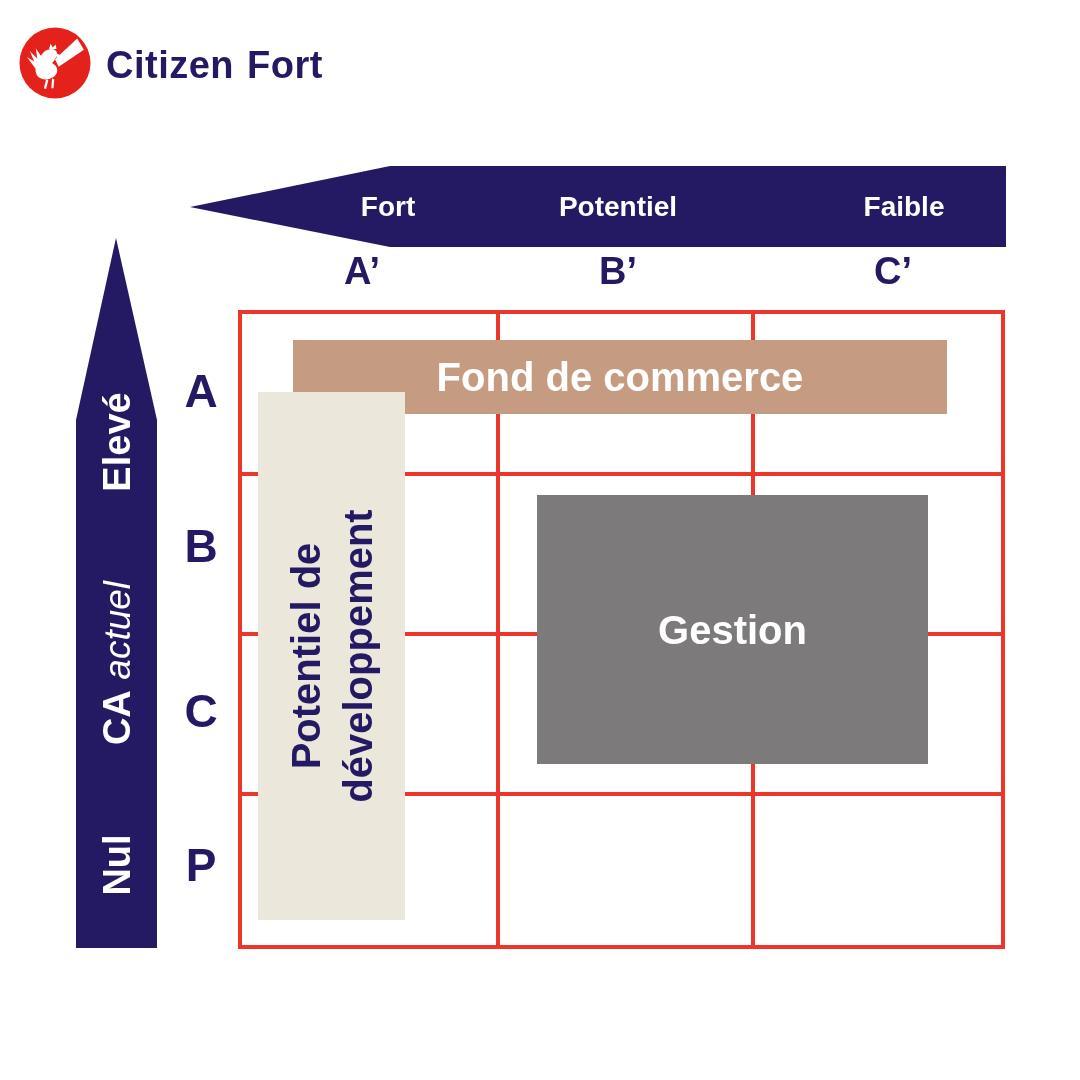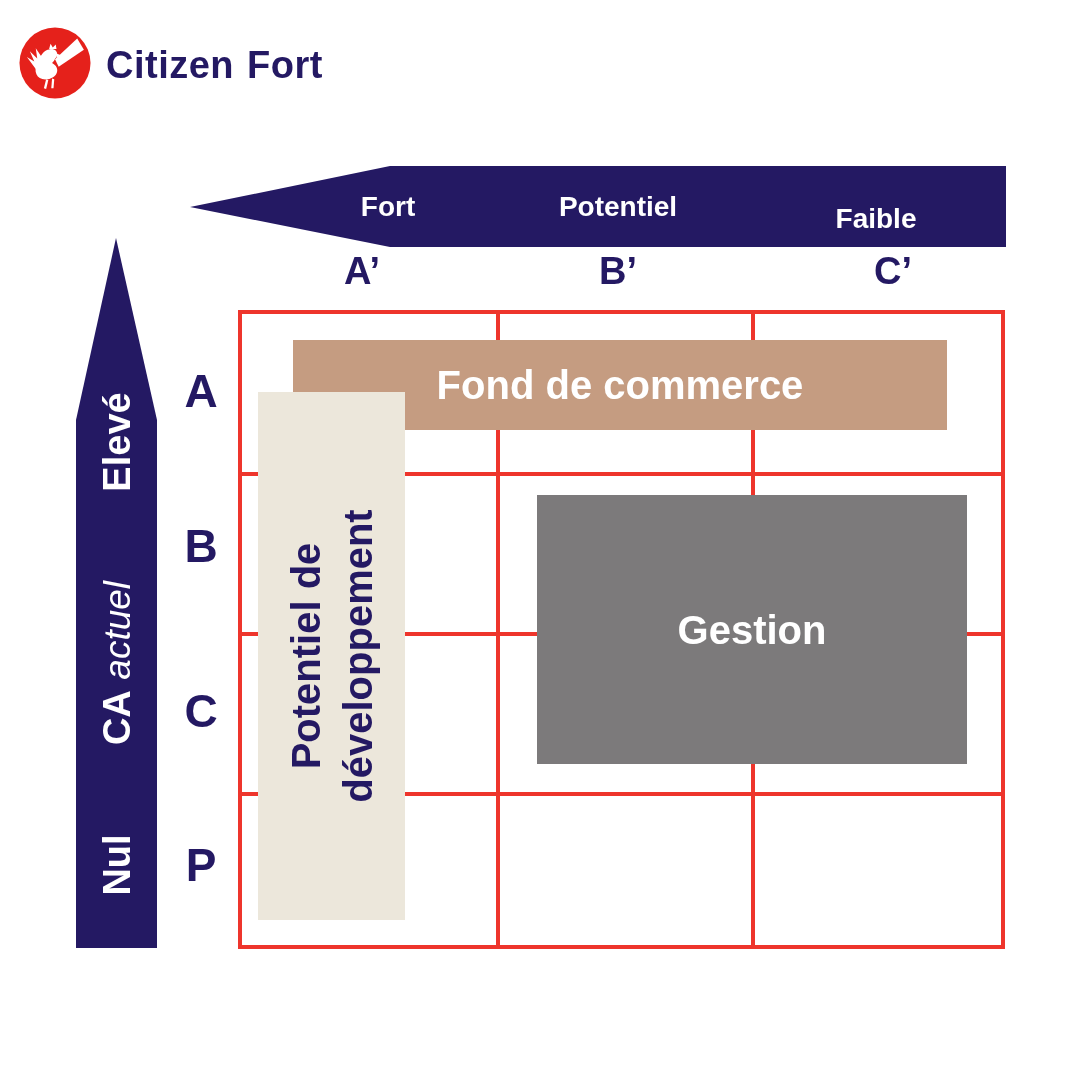--- a/index.html
+++ b/index.html
@@ -52,27 +52,27 @@
   
   .grid{
     left:238px;top:310px;width:767px;height:639px;
     border:4px solid var(--red);box-sizing:border-box;
   }
   .grid .vline{position:absolute;top:0;bottom:0;width:4px;background:var(--red);}
   .grid .hline{position:absolute;left:0;right:0;height:4px;background:var(--red);}
 
   
   .box-fond{
-    left:293px;top:340px;width:654px;height:90px;
+    left:293px;top:340px;width:654px;height:74px;
     background:var(--tan);
     display:flex;align-items:center;justify-content:center;
     color:#fff;font-size:40px;font-weight:700;
   }
   .box-gestion{
-    left:537px;top:495px;width:430px;height:269px;
+    left:537px;top:495px;width:391px;height:269px;
     background:var(--gray);
     display:flex;align-items:center;justify-content:center;
     color:#fff;font-size:40px;font-weight:700;
     text-align:center;line-height:1.45;
   }
   .box-potentiel{
     left:258px;top:392px;width:147px;height:528px;
     background:var(--cream);
   }
   .box-potentiel .rot{
@@ -106,21 +106,21 @@
       <span>Citizen</span>
       <span>Fort</span>
     </span>
   </div>
 
   <svg class="abs h-arrow-svg" width="820" height="85" viewBox="0 0 820 85">
     <polygon points="2,43 202,2 818,2 818,83 202,83" fill="#241963"></polygon>
   </svg>
   <div class="abs h-arrow-label" style="left:388px;top:207px;">Fort</div>
   <div class="abs h-arrow-label" style="left:618px;top:207px;">Potentiel</div>
-  <div class="abs h-arrow-label" style="left:876px;top:207px;margin-top:12px;">Faible</div>
+  <div class="abs h-arrow-label" style="left:904px;top:207px;">Faible</div>
 
   <div class="abs col-label" style="left:362px;top:271px;">A’</div>
   <div class="abs col-label" style="left:618px;top:271px;">B’</div>
   <div class="abs col-label" style="left:893px;top:271px;">C’</div>
 
   <svg class="abs v-arrow-svg" width="85" height="714" viewBox="0 0 85 714">
     <polygon points="42,2 83,184 83,712 2,712 2,184" fill="#241963"></polygon>
   </svg>
   <div class="abs v-axis-label" style="left:117px;top:442px;">Elevé</div>
   <div class="abs v-axis-label" style="left:117px;top:663px;"><span>CA</span>&nbsp;<span class="italic">actuel</span></div>

